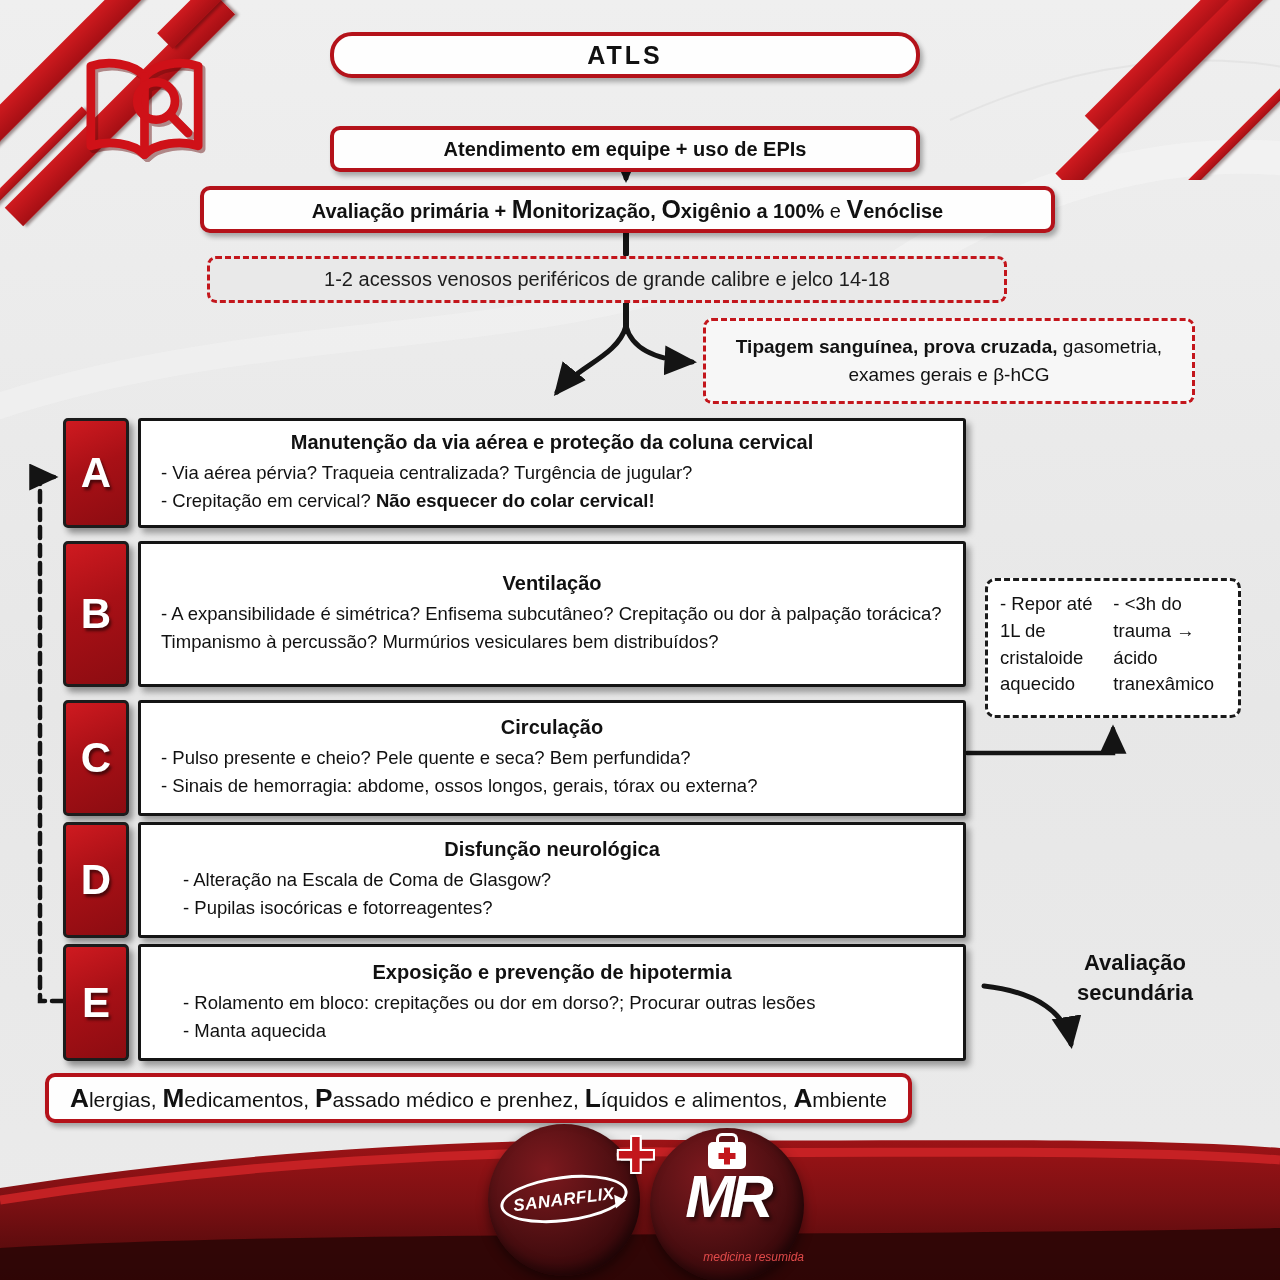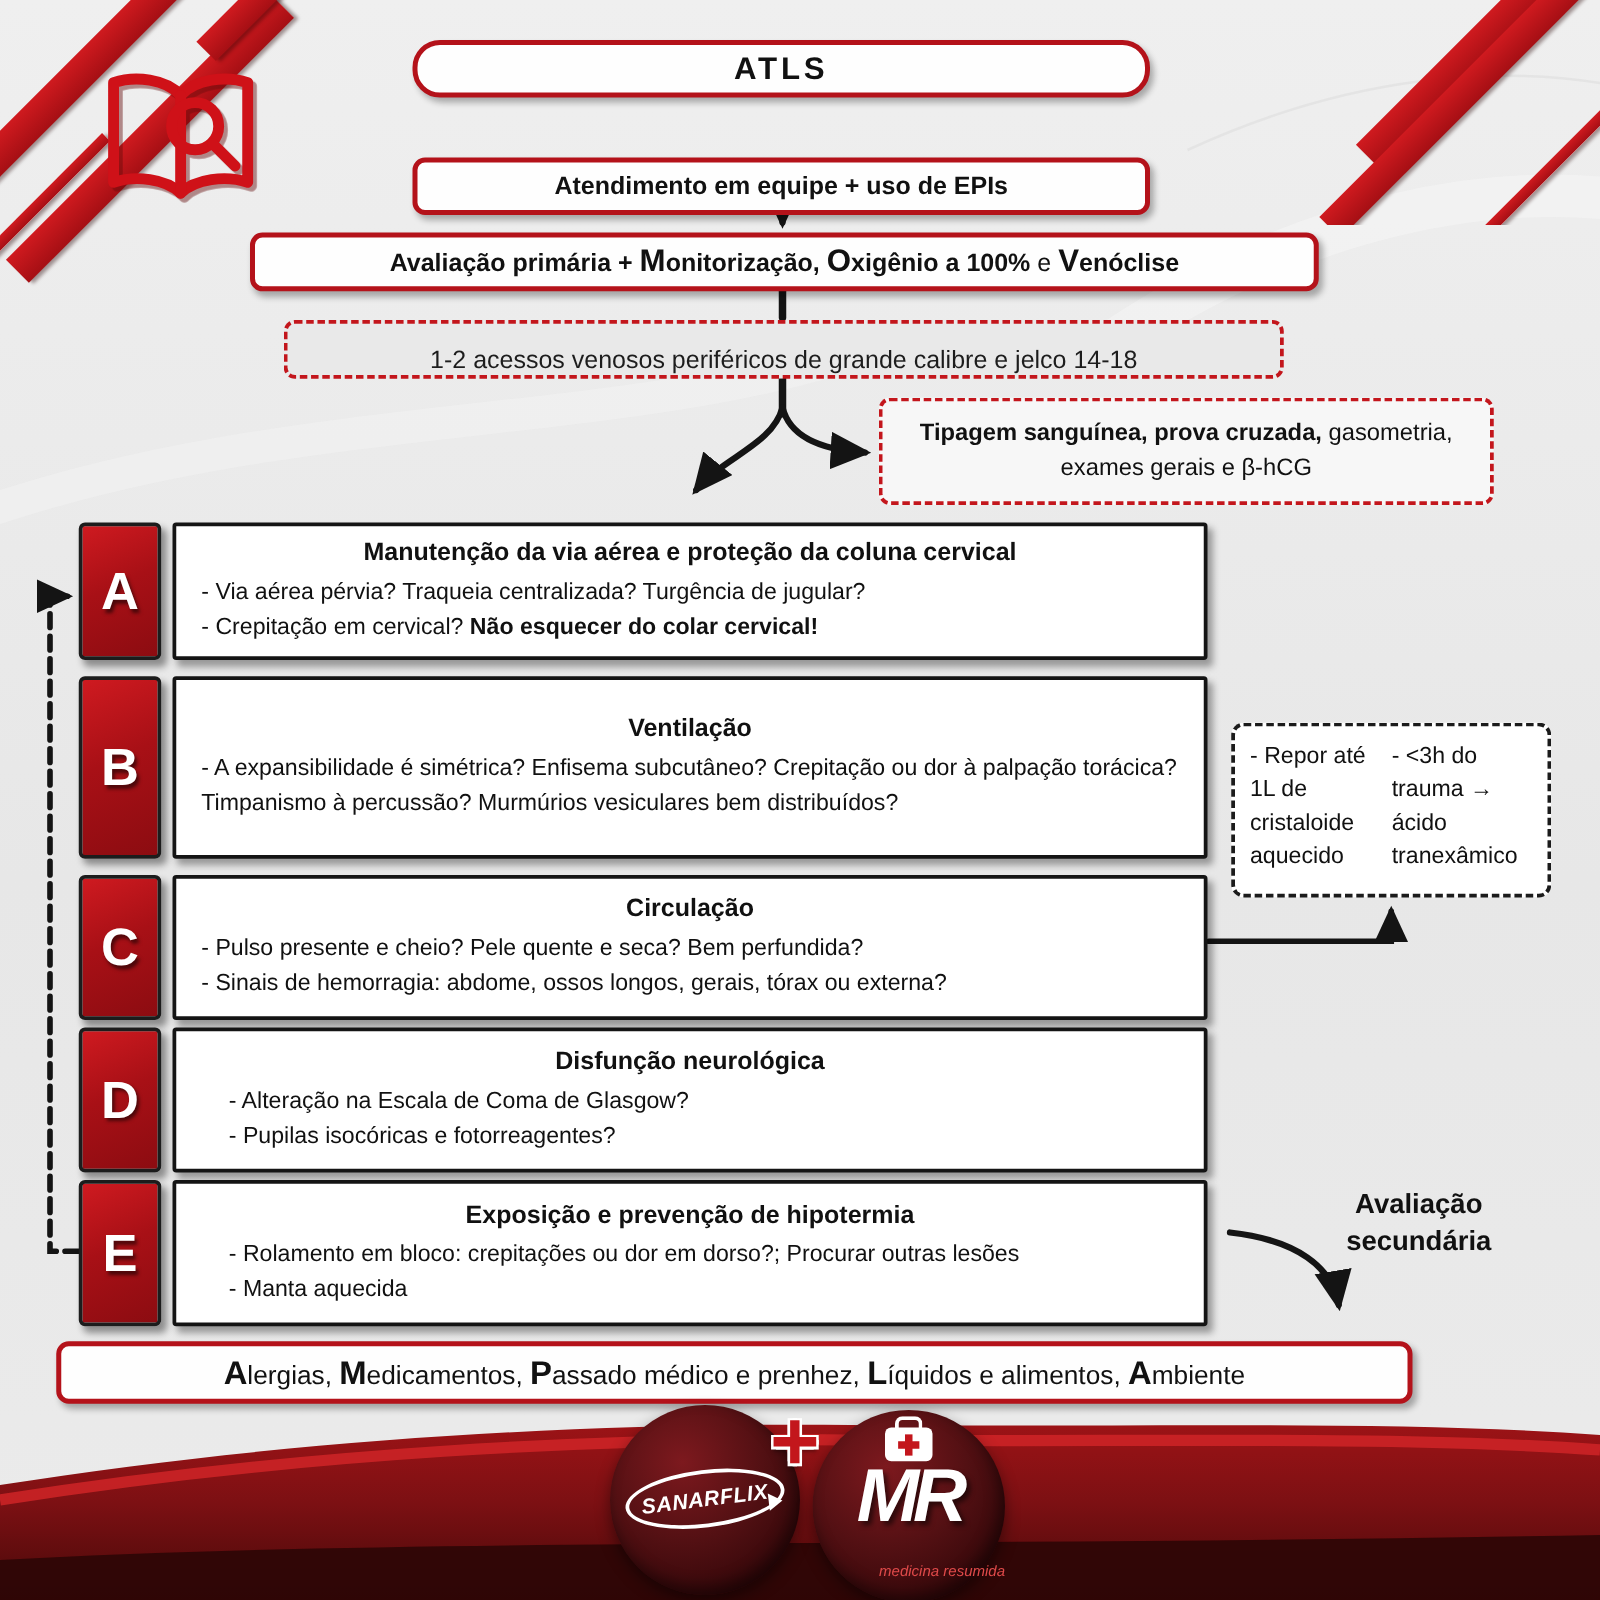--- a/index.html
+++ b/index.html
@@ -33,23 +33,23 @@
   
   .red-box { position:absolute; z-index:4; background:#fefefe; border:4px solid #b4121a; border-radius:10px;
              display:flex; align-items:center; justify-content:center; text-align:center;
              box-shadow:3px 4px 5px rgba(0,0,0,.3); }
   .dashed-red { position:absolute; z-index:4; border:3px dashed #c3161c; border-radius:9px;
                 display:flex; align-items:center; justify-content:center; text-align:center; }
 
   .box-atls { left:330px; top:32px; width:590px; height:46px; font-size:25px; font-weight:700; letter-spacing:3px;border-radius:22px; }
   .box-team { left:330px; top:110px; width:590px; height:46px; font-size:20px; font-weight:700;margin-top:16px; }
   .box-primary { left:200px; top:186px; width:855px; height:47px; font-size:20px; }
-  .box-access { left:227px; top:256px; width:800px; height:47px; font-size:20px; background:#e9e9e9; color:#1d1d1d;align-items:flex-end; }
+  .box-access { left:207px; top:256px; width:800px; height:47px; font-size:20px; background:#e9e9e9; color:#1d1d1d; }
   .box-labs { left:703px; top:318px; width:492px; height:86px; font-size:19px; background:#f7f7f7; padding:8px 20px; line-height:1.5; }
-  .box-ampla { left:45px; top:1073px; width:1085px; height:50px; font-size:21px; }
+  .box-ampla { left:45px; top:1073px; width:867px; height:50px; font-size:21px; }
 
   
   .letterbox { position:absolute; z-index:4; left:63px; width:66px;
                background:linear-gradient(155deg,#cf1a20 0%, #a81016 45%, #8c0c11 100%);
                border:3px solid #1c1c1c; border-radius:5px; color:#fff;
                display:flex; align-items:center; justify-content:center;
                font-size:42px; font-weight:700;
                box-shadow:4px 5px 6px rgba(0,0,0,.4); text-shadow:2px 3px 3px rgba(0,0,0,.55); }
   .contentbox { position:absolute; z-index:4; left:138px; width:828px; background:#fff;
                 border:3px solid #141414; border-radius:3px; box-shadow:4px 5px 6px rgba(0,0,0,.35);

